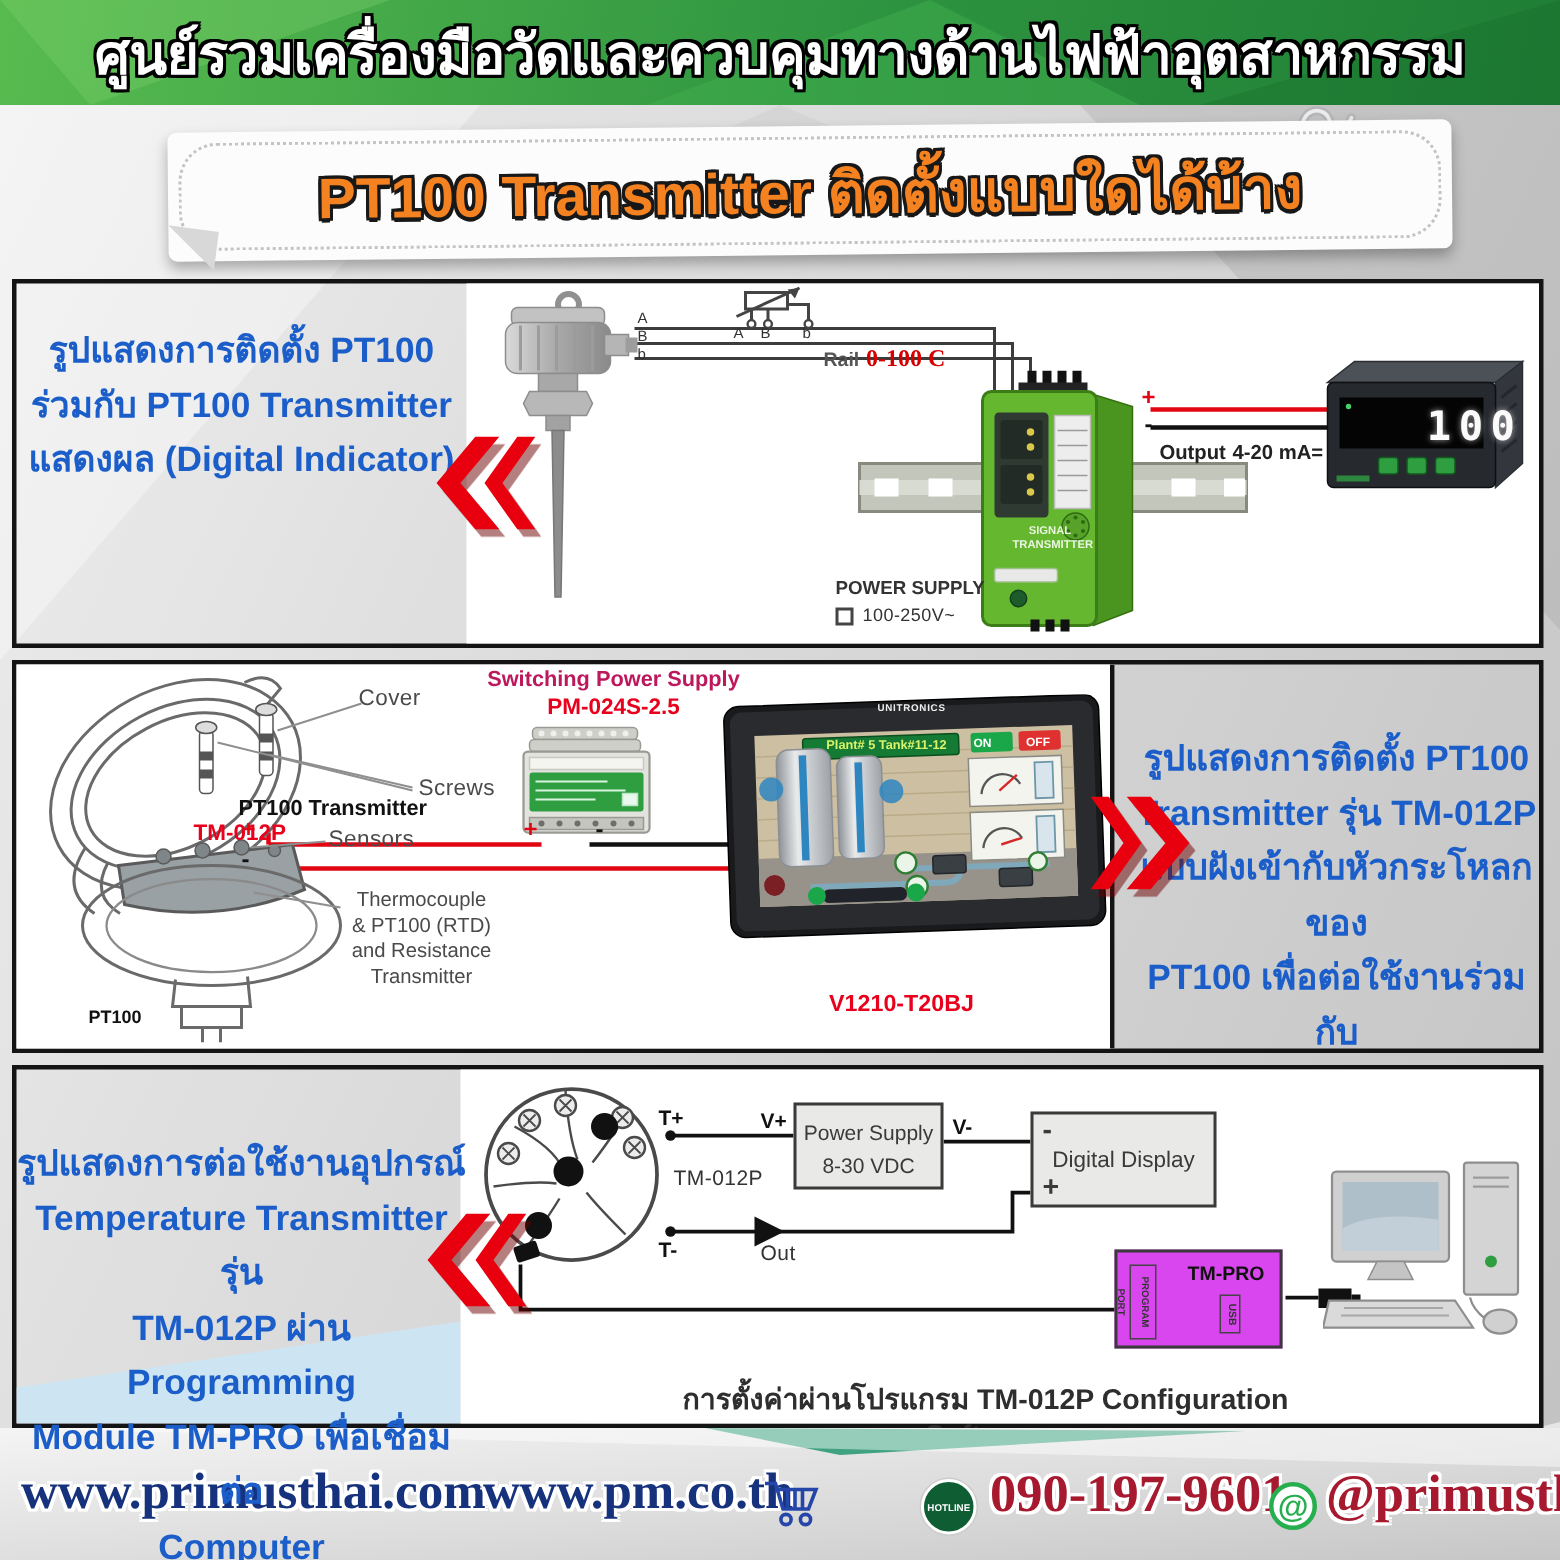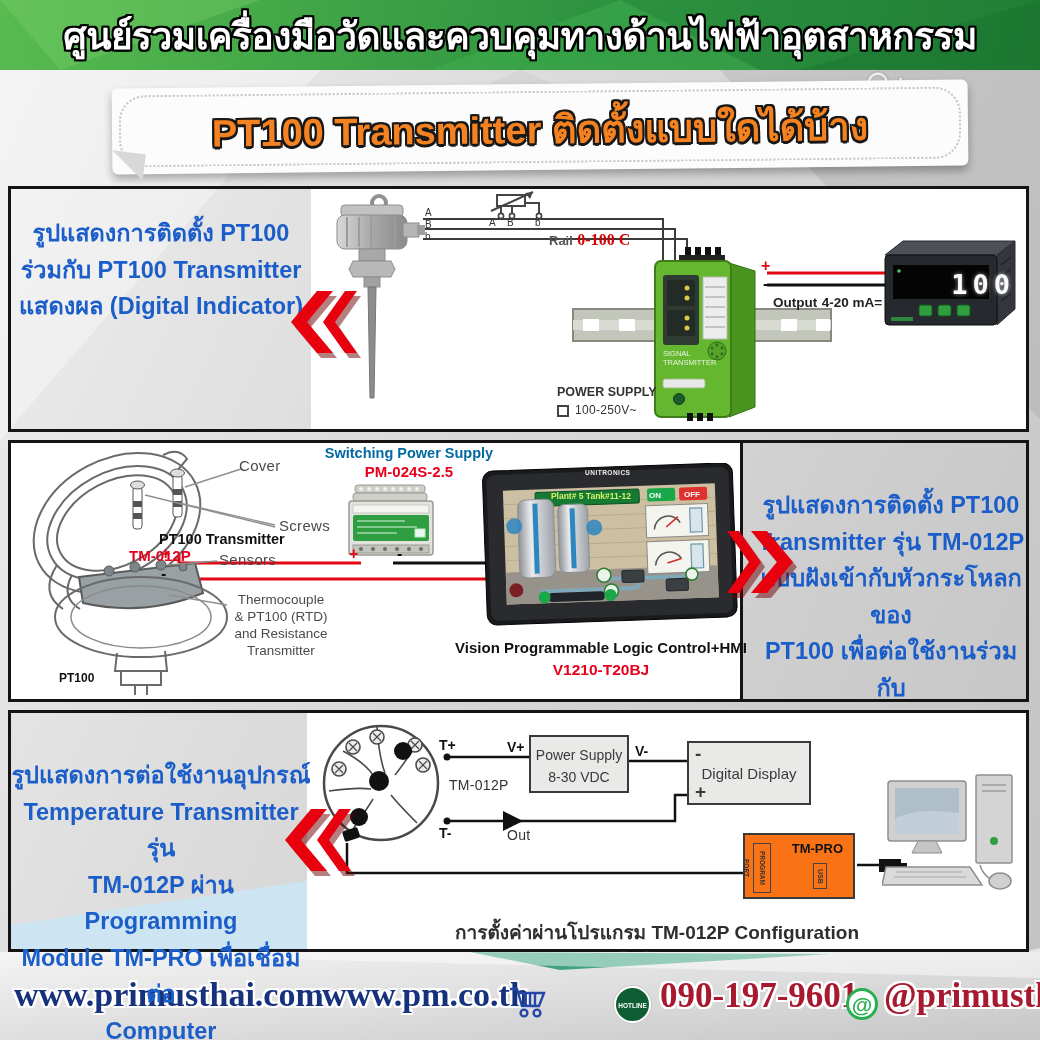--- a/index.html
+++ b/index.html
@@ -196,21 +196,21 @@
           <circle cx="83" cy="101" r="1.4"></circle>
         </g>
       <rect x="34" y="132" width="42" height="9" rx="2" fill="#e8e8e8" stroke="#9fbf8a"></rect>
       <circle cx="50" cy="152" r="5.5" fill="#1d5c2a" stroke="#11401c"></circle>
       <g fill="#111">
           <rect x="58" y="166" width="6" height="8"></rect>
           <rect x="68" y="166" width="6" height="8"></rect>
           <rect x="78" y="166" width="6" height="8"></rect>
         </g>
     </svg>
-    <div class="abs" style="left:352px;top:160px;width:50px;text-align:left;color:#eaf5e0;font-size:7.5px;font-weight:normal;line-height:9px">
+    <div class="abs" style="left:364px;top:160px;width:50px;text-align:center;color:#eaf5e0;font-size:7.5px;font-weight:bold;line-height:9px">
       <div>SIGNAL</div>
       <div>TRANSMITTER</div>
     </div>
 
     <div class="sign sp" style="left:450px;top:70px">+</div>
     <div class="sign sm" style="left:452px;top:88px">-</div>
 
     <div class="abs" style="left:462px;top:104px;white-space:nowrap">
       <span style="font-size:13.5px;font-weight:bold;color:#222">Output</span>
       <span style="font-size:13.5px;font-weight:bold;color:#222">4-20 mA= /0-10 V=</span>
@@ -301,21 +301,21 @@
       <div>Thermocouple</div>
       <div>&amp; PT100 (RTD)</div>
       <div>and Resistance</div>
       <div>Transmitter</div>
     </div>
     <div class="lab-b" style="left:48px;top:228px;font-size:12px">PT100</div>
 
     <div class="sign sp" style="left:150px;top:104px">+</div>
     <div class="sign sm" style="left:150px;top:124px">-</div>
 
-    <div class="abs" style="left:300px;top:2px;width:196px;text-align:center;font-weight:bold;font-size:14.5px;color:#0369a1">Switching Power Supply</div>
+    <div class="abs" style="left:300px;top:2px;width:196px;text-align:center;font-weight:bold;font-size:14.5px;color:#be185d">Switching Power Supply</div>
     <div class="abs" style="left:300px;top:20px;width:196px;text-align:center;font-weight:bold;font-size:15px;color:#e8001c">PM-024S-2.5</div>
     <svg class="abs" width="92" height="80" style="left:334px;top:40px">
       <g fill="#cfcfc9" stroke="#9a9a94">
           <rect x="10" y="2" width="70" height="8" rx="3"></rect>
           <rect x="8" y="10" width="74" height="8" rx="3"></rect>
         </g>
       <g fill="#efefec">
           <circle cx="16" cy="6" r="2"></circle>
           <circle cx="24" cy="6" r="2"></circle>
           <circle cx="32" cy="6" r="2"></circle>
@@ -404,21 +404,20 @@
         <rect x="68" y="128" width="56" height="9" rx="4" fill="#20242a"></rect>
         <circle cx="64" cy="132" r="6" fill="#19a74a"></circle>
           <circle cx="130" cy="132" r="6" fill="#19a74a"></circle>
       </g>
     </svg>
     <div class="abs" style="left:574px;top:26px;font-size:6.5px;font-weight:bold;color:#eee;letter-spacing:.5px">UNITRONICS</div>
     <div class="abs" style="left:530px;top:48px;width:100px;text-align:center;font-size:8.5px;font-weight:bold;color:#d8f36a">Plant# 5 Tank#11-12</div>
     <div class="abs" style="left:638px;top:48px;width:26px;text-align:left;font-size:8px;font-weight:bold;color:#fff">ON</div>
     <div class="abs" style="left:668px;top:47px;width:26px;text-align:center;font-size:8px;font-weight:bold;color:#fff">OFF</div>
 
-    <div class="abs" style="left:442px;top:196px;width:296px;text-align:center;font-weight:bold;font-size:15px;color:#111">Vision Programmable Logic Control+HMI</div>
     <div class="abs" style="left:442px;top:218px;width:296px;text-align:center;font-weight:bold;font-size:15.5px;color:#e8001c">V1210-T20BJ</div>
   </div>
 
   <svg class="abs" width="68" height="62" style="left:716px;top:88px;z-index:5;filter:drop-shadow(4px 5px 0 rgba(110,0,0,.5))">
     <g transform="translate(68,0) scale(-1,1)">
       <path d="M28,0 H44 L18,31 L44,62 H28 L2,31 Z M56,0 H68 L46,31 L68,62 H56 L34,31 Z" fill="#e8000e"></path>
     </g>
   </svg>
 
   <div class="cap" style="left:742px;top:44px;width:276px">
@@ -501,21 +500,21 @@
       <div>Power Supply</div>
       <div>8-30 VDC</div>
     </div>
 
     <div class="box" style="left:380px;top:28px;width:124px;height:64px;font-size:15px">
       <div class="abs" style="left:6px;top:0;font-size:19px;font-weight:bold">-</div>
       <div style="margin-top:22px">Digital Display</div>
       <div class="abs" style="left:6px;bottom:0;font-size:19px;font-weight:bold">+</div>
     </div>
 
-    <div class="box" style="left:436px;top:120px;width:112px;height:66px;background:#f97316">
+    <div class="box" style="left:436px;top:120px;width:112px;height:66px;background:#d946ef">
       <div class="abs" style="right:10px;top:6px;font-size:13px;font-weight:bold;color:#111">TM-PRO</div>
       <div class="abs" style="left:8px;top:8px;width:18px;height:50px;border:1.5px solid #444;font-size:6.5px;font-weight:bold;color:#333;writing-mode:vertical-rl;text-align:center;line-height:16px">PROGRAM PORT</div>
       <div class="abs" style="right:26px;bottom:8px;width:14px;height:26px;border:1.5px solid #444;font-size:7px;font-weight:bold;color:#333;writing-mode:vertical-rl;text-align:center;line-height:11px">USB</div>
     </div>
 
     <svg class="abs" width="145" height="130" style="left:575px;top:58px">
       <rect x="94" y="4" width="36" height="88" rx="2" fill="#d4d4d4" stroke="#8e8e8e" stroke-width="1.5"></rect>
       <g stroke="#9c9c9c" stroke-width="1.5">
           <path d="M100,14 H124 M100,20 H124"></path>
         </g>

